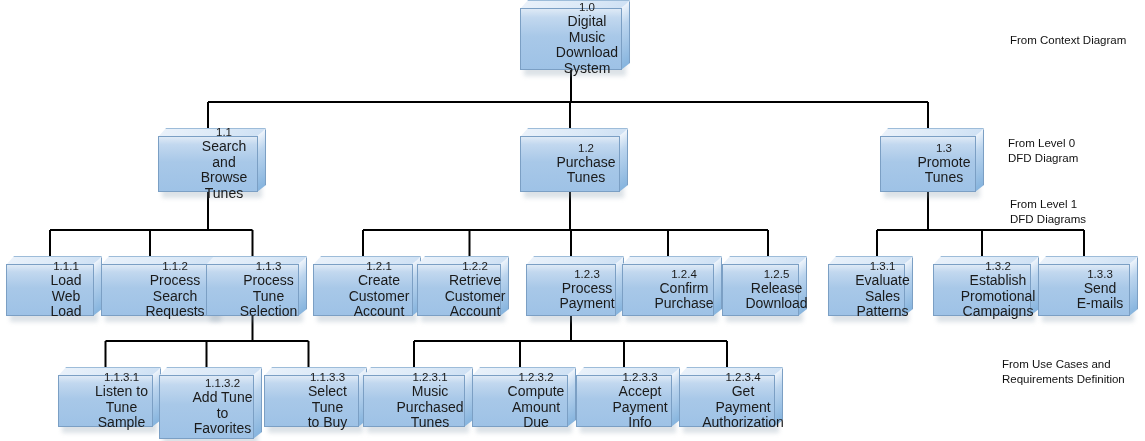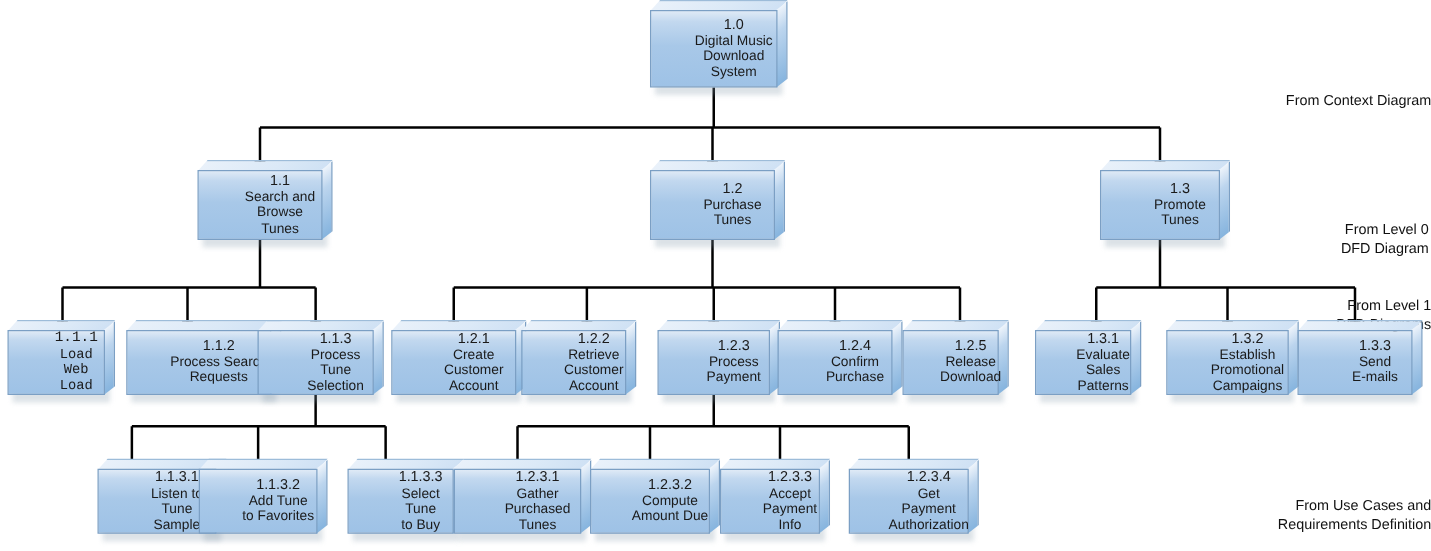--- a/index.html
+++ b/index.html
@@ -29,24 +29,24 @@
     transform:skewX(-42deg);transform-origin:left bottom;z-index:1;
     border-top:1px solid #9dbcd9;
   }
   .node .shadow{
     position:absolute;left:4px;top:6px;width:100%;height:100%;
     background:rgba(130,150,170,0.28);
     filter:blur(2px);
     z-index:0;
   }
   .num{font-size:11.5px;}
-  .ttl{font-size:11px;}
+  .ttl{font-size:14px;}
   .note{
     position:absolute;font-size:11.5px;color:#111;line-height:1.28;
-    text-align:right;white-space:pre-line;margin-top:41px;
+    text-align:left;white-space:pre-line;
   }
 </style>
 </head>
 <body>
 
 <div id="canvas">
   <svg class="wires" id="wires" viewBox="0 0 1145 441">
       <line x1="571" y1="70" x2="571" y2="102" stroke="#000000" stroke-width="2"></line>
       <line x1="208" y1="102" x2="928" y2="102" stroke="#000000" stroke-width="2"></line>
       <line x1="208" y1="102" x2="208" y2="135" stroke="#000000" stroke-width="2"></line>
@@ -137,21 +137,21 @@
       <div class="node" style="left: 880px; top: 136px; width: 96px; height: 56px;">
         <div class="shadow"></div>
         <div class="top"></div>
         <div class="side"></div>
         <div class="face">
           <div class="num">1.3</div>
           <div class="ttl">Promote</div>
           <div class="ttl">Tunes</div>
         </div>
       </div>
-      <div class="node" style="left: 6px; top: 264px; width: 78px; height: 52px; font-family: Liberation Mono, monospace;">
+      <div class="node" style="left: 6px; top: 264px; width: 88px; height: 52px;">
         <div class="shadow"></div>
         <div class="top"></div>
         <div class="side"></div>
         <div class="face">
           <div class="num">1.1.1</div>
           <div class="ttl">Load Web</div>
           <div class="ttl">Load</div>
         </div>
       </div>
       <div class="node" style="left: 101px; top: 264px; width: 116px; height: 52px;">
@@ -248,71 +248,71 @@
       <div class="node" style="left: 1038px; top: 264px; width: 92px; height: 52px;">
         <div class="shadow"></div>
         <div class="top"></div>
         <div class="side"></div>
         <div class="face">
           <div class="num">1.3.3</div>
           <div class="ttl">Send</div>
           <div class="ttl">E-mails</div>
         </div>
       </div>
-      <div class="node" style="left: 58px; top: 375px; width: 95px; height: 52px; margin-left: 20px;">
+      <div class="node" style="left: 58px; top: 375px; width: 95px; height: 52px;">
         <div class="shadow"></div>
         <div class="top"></div>
         <div class="side"></div>
         <div class="face">
           <div class="num">1.1.3.1</div>
           <div class="ttl">Listen to</div>
           <div class="ttl">Tune Sample</div>
         </div>
       </div>
-      <div class="node" style="left: 159px; top: 375px; width: 95px; height: 52px; border-radius: 16px;">
+      <div class="node" style="left: 159px; top: 375px; width: 95px; height: 64px; border-radius: 16px;">
         <div class="shadow"></div>
         <div class="top"></div>
         <div class="side"></div>
         <div class="face">
           <div class="num">1.1.3.2</div>
           <div class="ttl">Add Tune</div>
           <div class="ttl">to Favorites</div>
         </div>
       </div>
-      <div class="node" style="left: 278px; top: 375px; width: 85px; height: 52px;">
+      <div class="node" style="left: 264px; top: 375px; width: 95px; height: 52px;">
         <div class="shadow"></div>
         <div class="top"></div>
         <div class="side"></div>
         <div class="face">
           <div class="num">1.1.3.3</div>
           <div class="ttl">Select Tune</div>
           <div class="ttl">to Buy</div>
         </div>
       </div>
       <div class="node" style="left: 363px; top: 375px; width: 102px; height: 52px;">
         <div class="shadow"></div>
         <div class="top"></div>
         <div class="side"></div>
         <div class="face">
           <div class="num">1.2.3.1</div>
-          <div class="ttl">Gather</div>
+          <div class="ttl">Music</div>
           <div class="ttl">Purchased Tunes</div>
         </div>
       </div>
       <div class="node" style="left: 472px; top: 375px; width: 96px; height: 52px;">
         <div class="shadow"></div>
         <div class="top"></div>
         <div class="side"></div>
         <div class="face">
           <div class="num">1.2.3.2</div>
           <div class="ttl">Compute</div>
           <div class="ttl">Amount Due</div>
         </div>
       </div>
-      <div class="node" style="left: 576px; top: 375px; width: 80px; height: 52px;">
+      <div class="node" style="left: 576px; top: 375px; width: 96px; height: 52px;">
         <div class="shadow"></div>
         <div class="top"></div>
         <div class="side"></div>
         <div class="face">
           <div class="num">1.2.3.3</div>
           <div class="ttl">Accept</div>
           <div class="ttl">Payment Info</div>
         </div>
       </div>
       <div class="node" style="left: 679px; top: 375px; width: 96px; height: 52px;">

